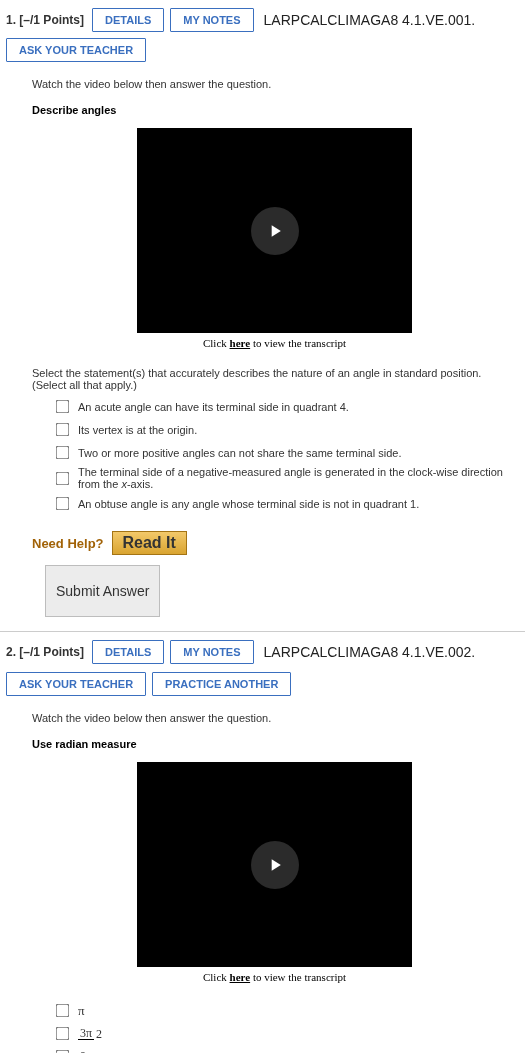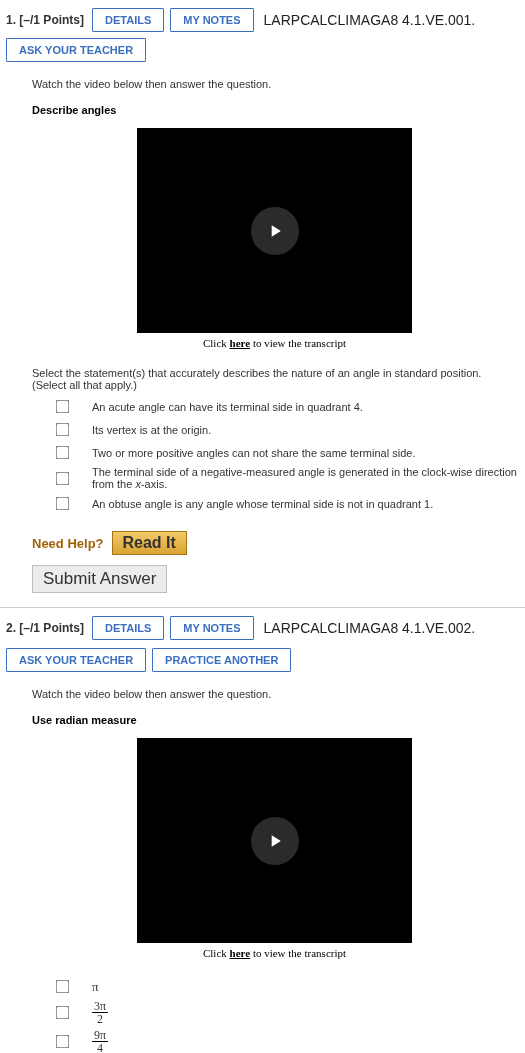--- a/index.html
+++ b/index.html
@@ -80,32 +80,32 @@
     font-size: 11px;
     margin: 4px 0 18px 0;
     color: #000;
   }
   .transcript-line .here { text-decoration: underline; font-weight: bold; cursor: pointer; }
   .prompt { margin: 10px 0 6px 0; color: #333; }
   .choices { margin: 0 0 8px 20px; }
   .choice-row {
     display: flex;
     align-items: center;
-    gap: 20px;
+    gap: 6px;
     margin: 4px 0;
     font-size: 11px;
     color: #333;
   }
   .choice-row input[type=checkbox] {
     transform: scale(1.05);
     cursor: pointer;
   }
   .frac {
     display: inline-flex;
-    flex-direction: column;
+    flex-direction: row;
     align-items: center;
     font-family: 'Times New Roman', serif;
     line-height: 1;
     font-size: 12px;
   }
   .frac .num { border-bottom: 1px solid #000; padding: 0 2px; }
   .frac .den { padding: 0 2px; }
   .plain-sym { font-family: 'Times New Roman', serif; font-size: 13px; }
   .need-help {
     display: flex;
@@ -126,24 +126,25 @@
     cursor: pointer;
     font-weight: bold;
     color: #333;
   }
   .submit-row {
     margin: 6px 0 2px 0;
   }
   .submit-btn {
     background: #ececec;
     border: 1px solid #bdbdbd;
-    padding: 3px 10px;
-    font-size: 17px;
-    cursor: pointer;
-    color: #333;
+    padding: 17px 10px;
+    font-size: 14px;
+    cursor: pointer;
+    color: #333;
+    margin-left: 13px;
   }
   .x-ital { font-style: italic; }
 </style>
 </head>
 <body>
 
 <div class="question-block">
   <div class="q-header">
     <span class="q-num">
       <span>1.</span>&nbsp;<span>[–/1 Points]</span>

